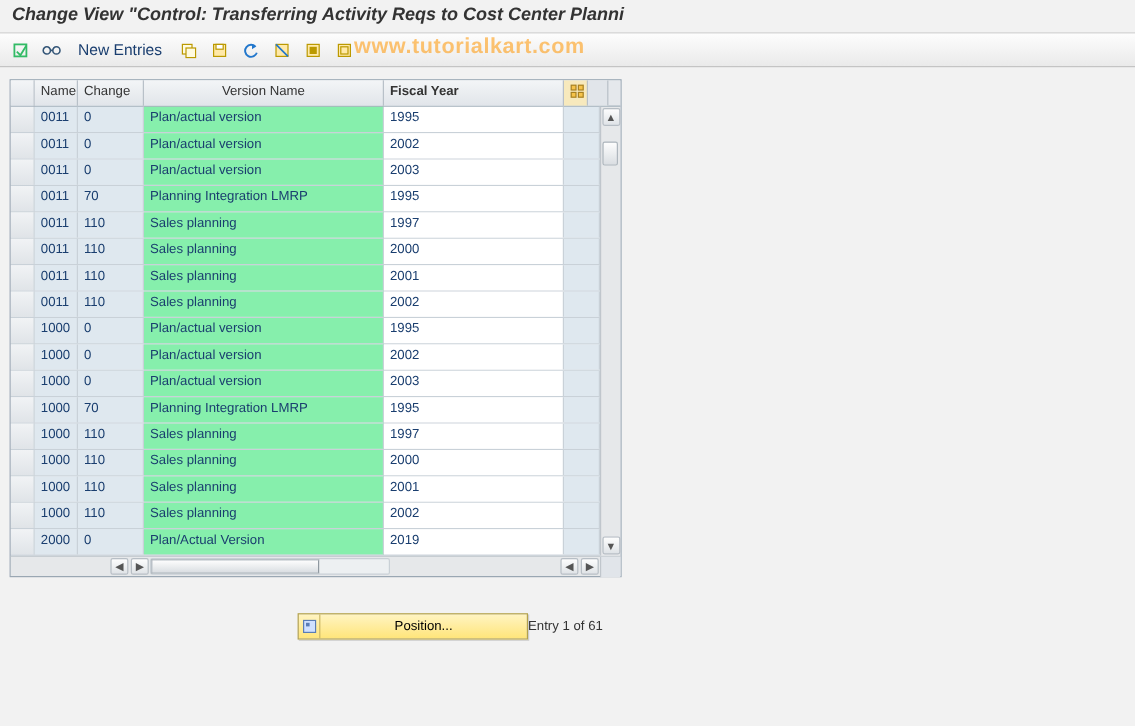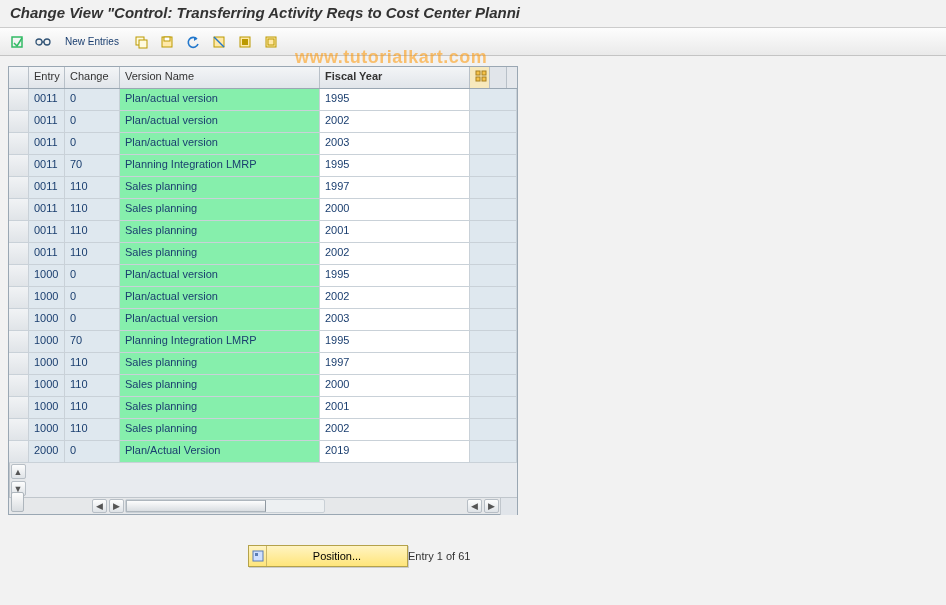--- a/index.html
+++ b/index.html
@@ -27,40 +27,40 @@
     align-items: center;
     gap: 4px;
     padding: 2px 6px;
     background: linear-gradient(#fdfdfd,#eaeaea);
     border-bottom: 1px solid #c4c4c4;
     position: relative;
   }
   .watermark {
     position: absolute;
     left: 295px;
-    top: 19px;
+    top: 0;
     font-size: 18px;
     font-weight: bold;
     color: rgba(255,150,0,0.55);
     letter-spacing: 0.5px;
     pointer-events: none;
     user-select: none;
   }
   .tool-btn {
     width: 22px; height: 20px;
     display: inline-flex; align-items: center; justify-content: center;
     border: 1px solid transparent;
     border-radius: 2px;
     cursor: pointer;
     font-size: 13px;
   }
   .tool-text-btn {
     height: 20px; padding: 0 6px;
     display: inline-flex; align-items: center;
-    font-size: 10px;
+    font-size: 13px;
     color: #1a3e6f;
     cursor: pointer;
     border: 1px solid transparent;
     border-radius: 2px;
   }
 
   .workspace {
     padding: 10px 8px;
   }
   .grid-wrap {
@@ -81,28 +81,27 @@
     padding: 3px 5px;
     font-size: 11px;
     color: #333;
     background: linear-gradient(#f3f5f7,#e1e5ea);
     overflow: hidden;
     white-space: nowrap;
   }
   .gh-sel { width: 20px; flex: 0 0 20px; }
   .gh-coar { width: 36px; flex: 0 0 36px; }
   .gh-ver  { width: 55px; flex: 0 0 55px; }
-  .gh-name { width: 200px; flex: 0 0 200px; }
+  .gh-name { width: 200px; flex: 0 0 200px; text-align: center; }
   .gh-fy   { width: 150px; flex: 0 0 150px; font-weight: bold; }
   .gh-cfg  { width: 20px;  flex: 0 0 20px; text-align:center; cursor:pointer; background:#f7e9bd; }
   .gh-scr  { width: 17px;  flex: 0 0 17px; background:#e1e5ea; }
 
   .grid-body-wrap {
     display: flex;
-    flex-direction: column;
   }
   .grid-body {
     flex: 1 1 auto;
   }
   .vscroll {
     width: 17px;
     background: #e6e8ea;
     border-left: 1px solid #c0c6cc;
     display: flex;
     flex-direction: column;
@@ -169,21 +168,21 @@
   .hscroll .spacer { flex:1; }
   .hscroll .corner { width:17px; height:17px; background:#e1e5ea; border-left:1px solid #c0c6cc;}
 
   .footer-area {
     margin-top: 30px;
     display:flex;
     align-items:center;
   }
   .position-btn {
     margin-left: 240px;
-    width: 160px;
+    width: 192px;
     height: 22px;
     background: linear-gradient(#fff4c2,#ffe57a);
     border: 1px solid #b4a24b;
     display:flex;
     align-items:center;
     font-size:11px;
     cursor:pointer;
     box-shadow: 1px 1px 0 #ccc;
   }
   .position-btn .pict {
@@ -257,21 +256,21 @@
         <rect x="4" y="4" width="6" height="6" fill="none" stroke="#b90"></rect>
       </svg>
   </span>
   <div class="watermark">www.tutorialkart.com</div>
 </div>
 
 <div class="workspace">
   <div class="grid-wrap">
     <div class="grid-header">
       <div class="gh-cell gh-sel"></div>
-      <div class="gh-cell gh-coar">Entry</div>
+      <div class="gh-cell gh-coar">Name</div>
       <div class="gh-cell gh-ver">Change</div>
       <div class="gh-cell gh-name">Version Name</div>
       <div class="gh-cell gh-fy">Fiscal Year</div>
       <div class="gh-cell gh-cfg">
         <svg width="12" height="12">
             <rect x="1" y="1" width="4" height="4" fill="#f6c34a" stroke="#a88020"></rect>
             <rect x="7" y="1" width="4" height="4" fill="#f6c34a" stroke="#a88020"></rect>
             <rect x="1" y="7" width="4" height="4" fill="#f6c34a" stroke="#a88020"></rect>
             <rect x="7" y="7" width="4" height="4" fill="#f6c34a" stroke="#a88020"></rect>
           </svg>

